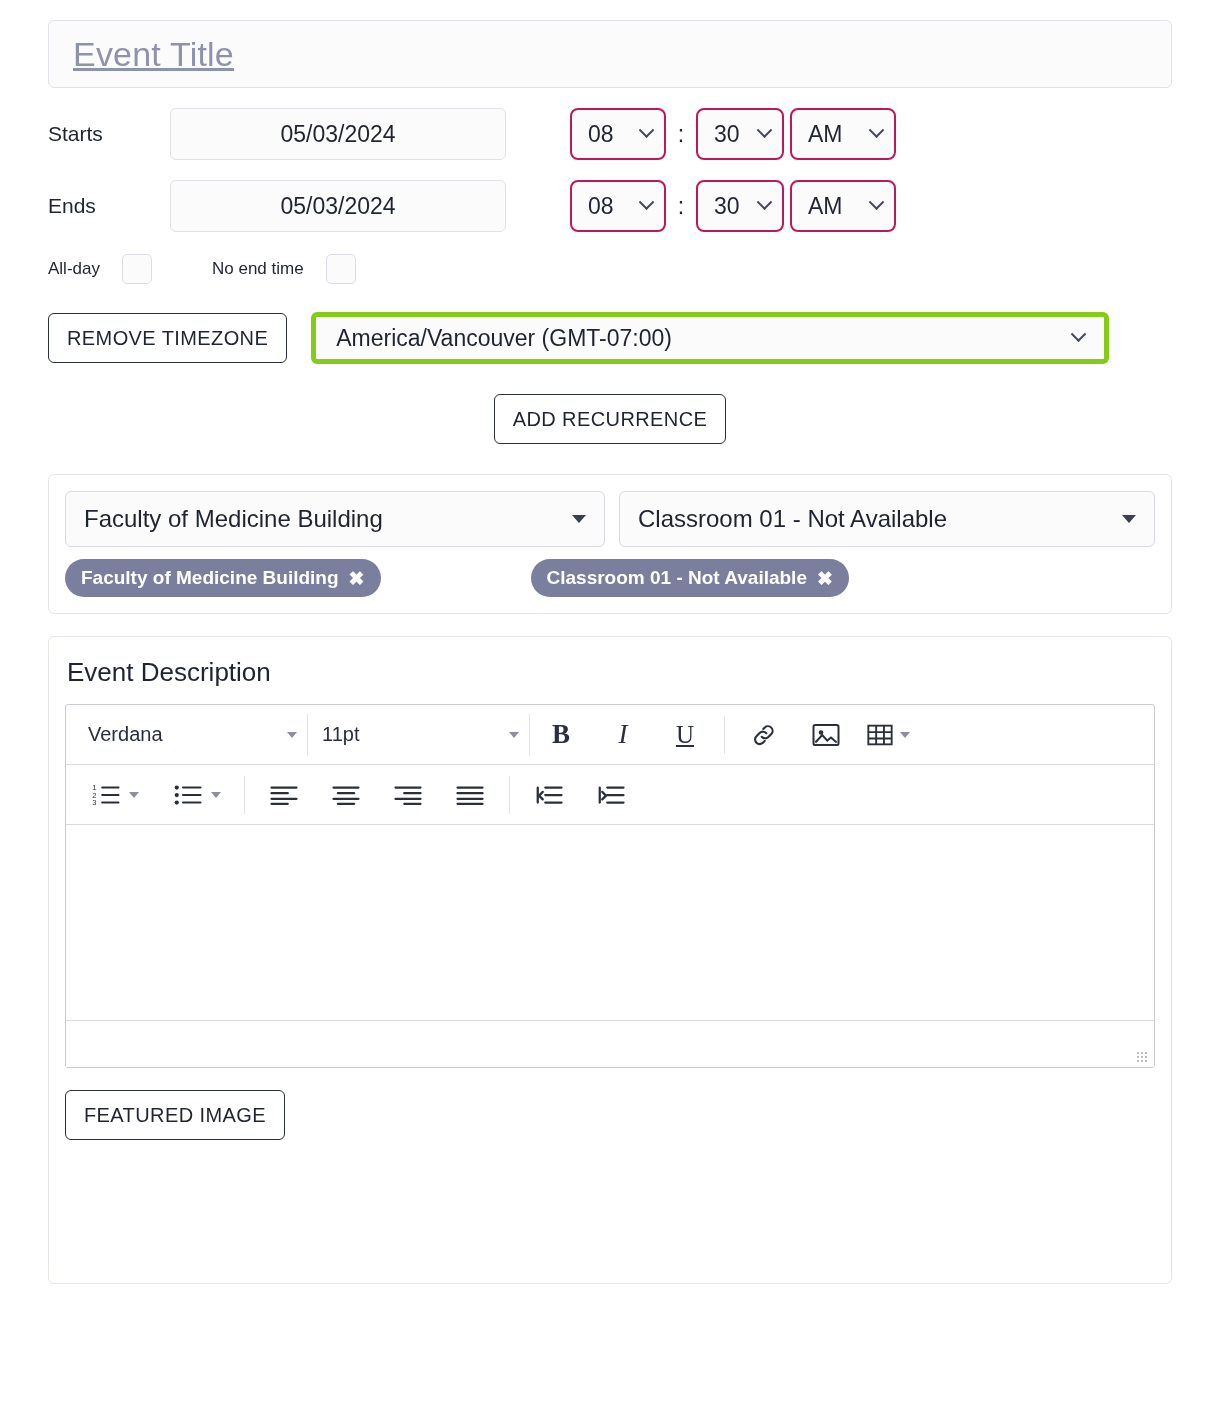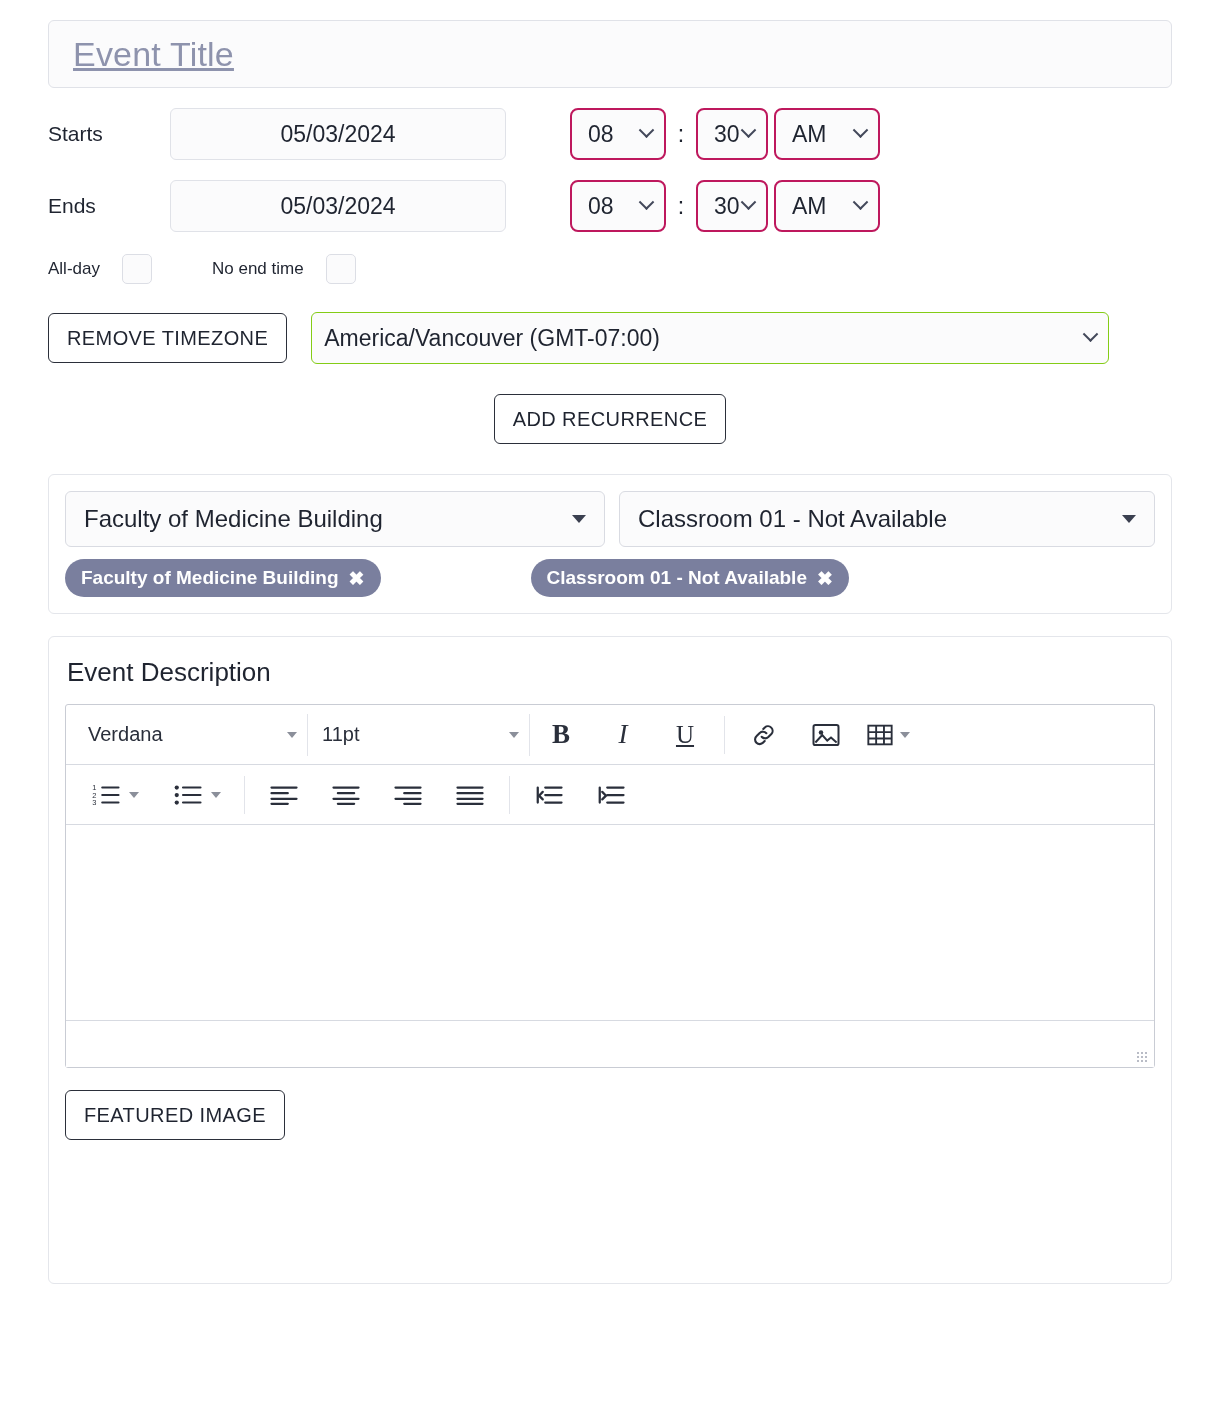--- a/index.html
+++ b/index.html
@@ -68,21 +68,21 @@
     border-radius: 8px;
     background: #fbfbfc;
     display: flex;
     align-items: center;
     justify-content: space-between;
     padding: 0 12px 0 16px;
     font-size: 23px;
     color: #1f2430;
   }
   .w-hour { width: 96px; }
-  .w-min  { width: 72px; }
+  .w-min  { width: 88px; }
   .w-mer  { width: 106px; }
   .colon {
     width: 30px;
     text-align: center;
     font-size: 23px;
     color: #1f2430;
   }
   .gap-6 { width: 6px; }
   .caret-thin {
     width: 11px; height: 11px;
@@ -129,27 +129,27 @@
 
   .tz-row {
     display: flex;
     align-items: center;
     margin-top: 28px;
   }
   .tz-select {
     margin-left: 24px;
     width: 798px;
     height: 52px;
-    border: 1px solid #84cc16;
+    border: 5px solid #84cc16;
     border-radius: 6px;
     background: #fbfbfc;
     display: flex;
     align-items: center;
     justify-content: space-between;
-    padding: 0 12px;
+    padding: 0 20px;
     font-size: 23px;
     color: #1f2430;
   }
 
   .recurrence-row { margin-top: 30px; text-align: center; }
 
   
   .panel {
     border: 1px solid #e4e6eb;
     border-radius: 6px;

